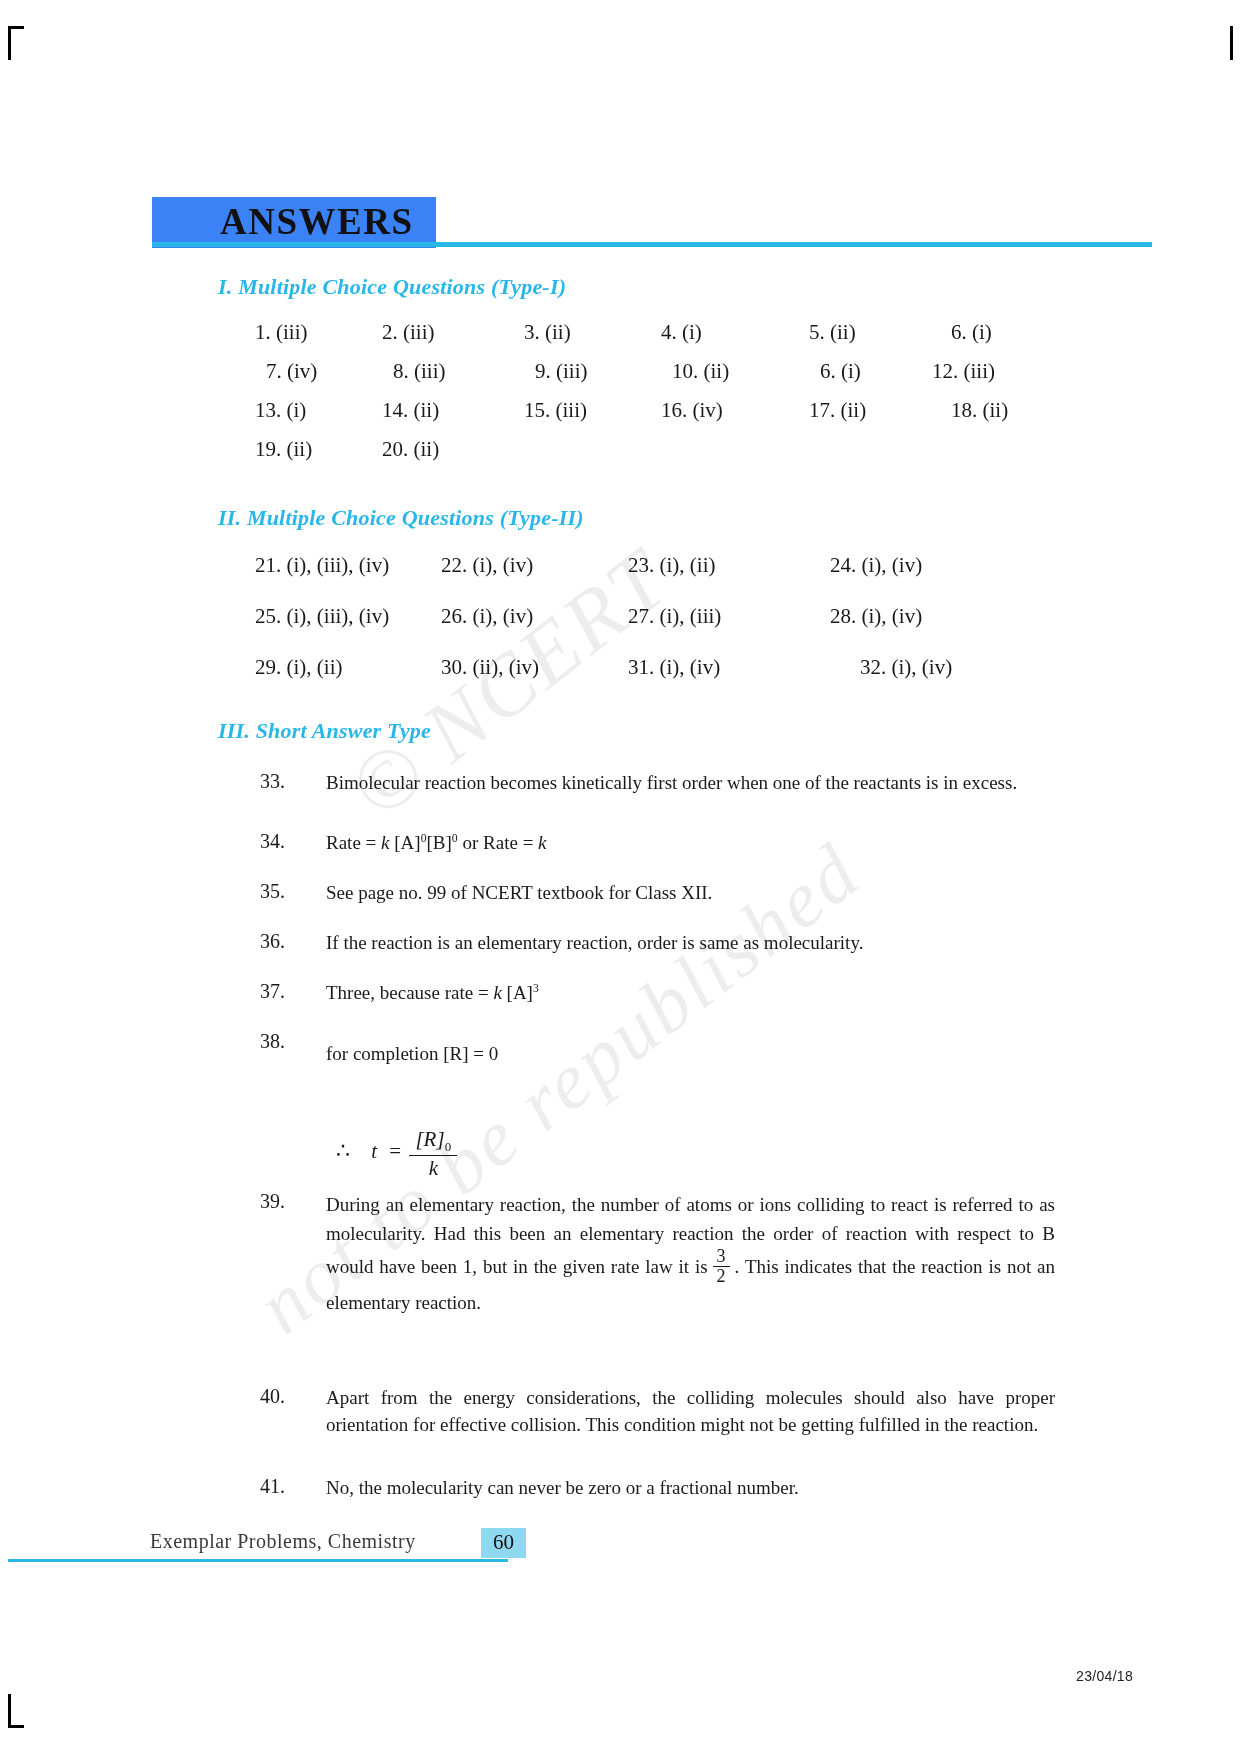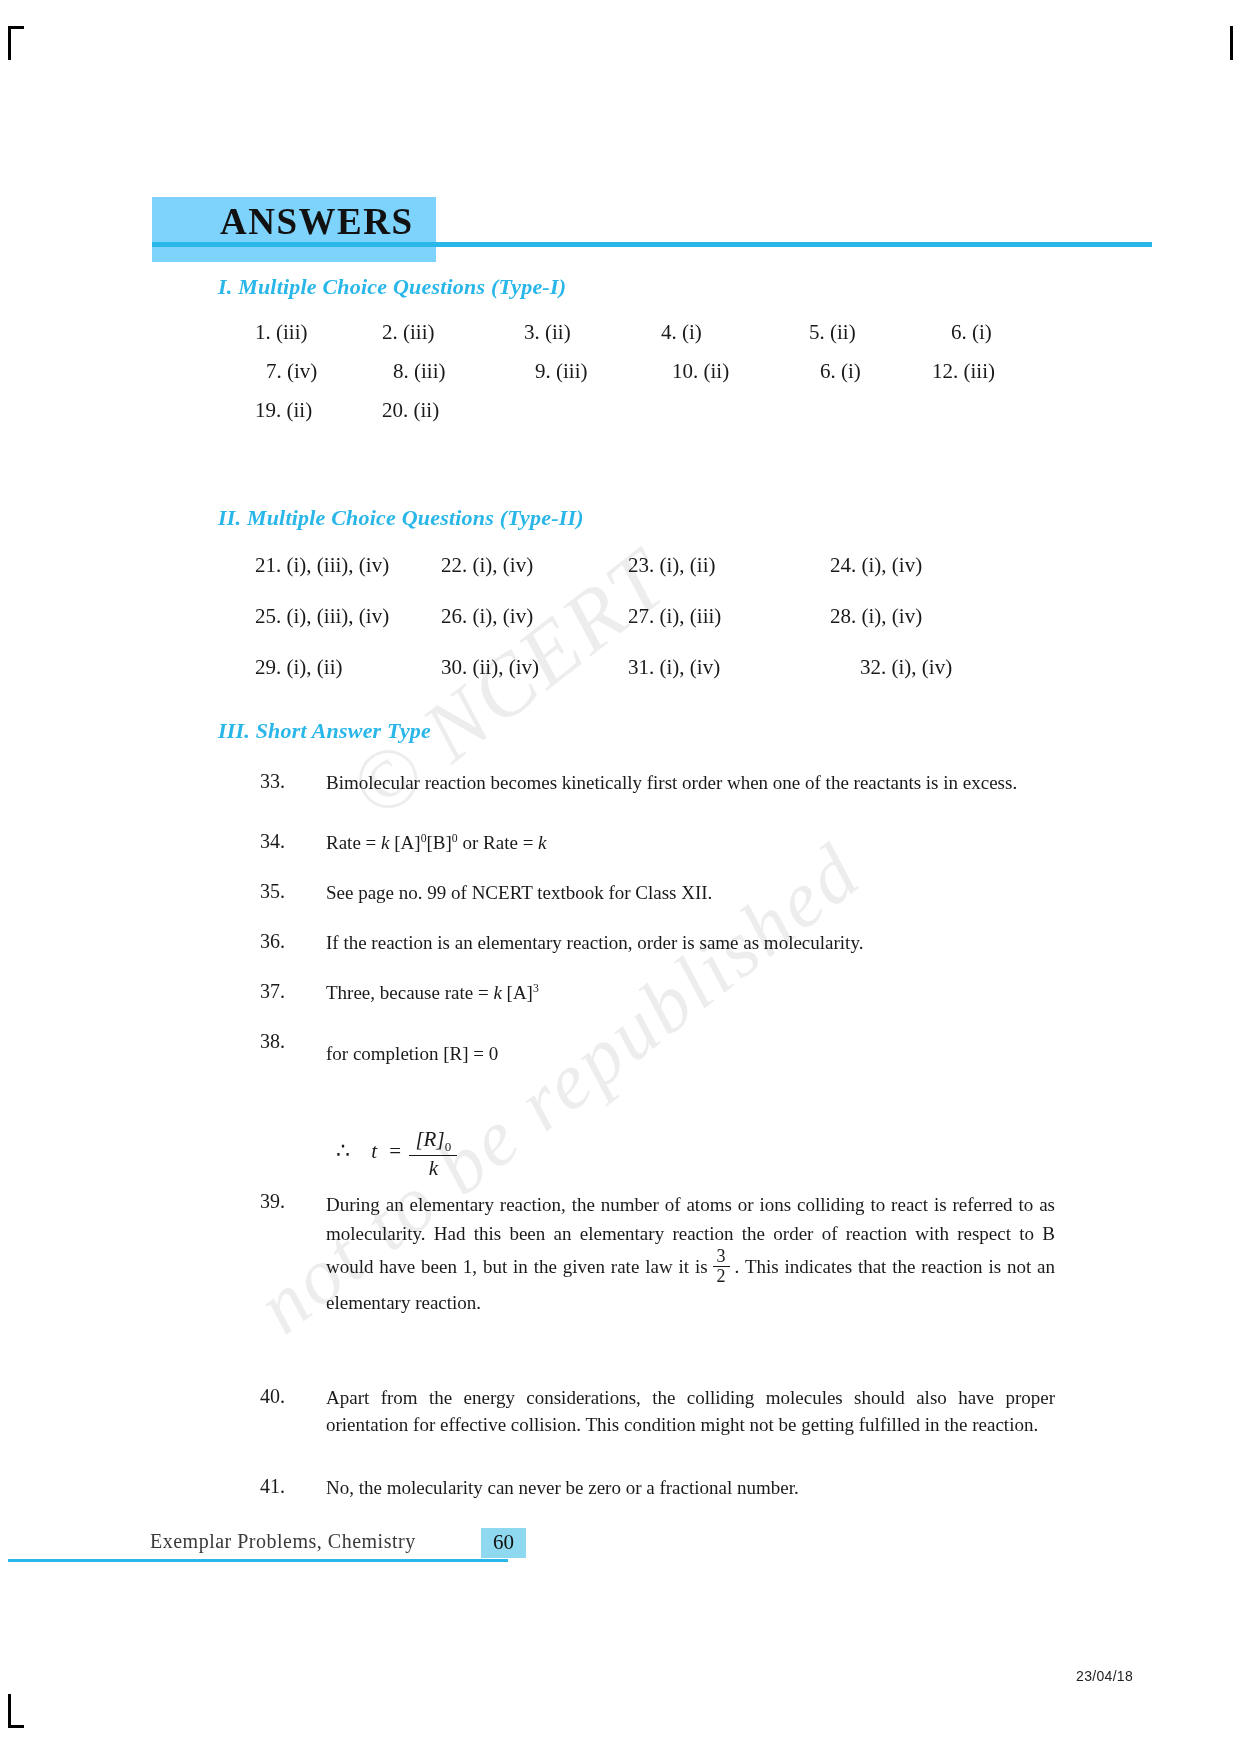--- a/index.html
+++ b/index.html
@@ -69,22 +69,22 @@
 
   
   .answers-banner-wrap {
     position: absolute;
     left: 152px;
     top: 197px;
     width: 1000px;
   }
   .answers-banner {
     display: inline-block;
-    background: #7dd3fc;
-    padding: 6px 22px 22px 68px;
+    background: #3b82f6;
+    padding: 6px 22px 8px 68px;
     position: relative;
   }
   .answers-title {
     font-family: "Liberation Serif", serif;
     font-weight: bold;
     font-size: 37px;
     letter-spacing: 1.5px;
     color: #111;
     line-height: 1.0;
   }
@@ -248,20 +248,28 @@
       </div>
       <div class="mcq2-row" style="height:39px;margin-left:11px;">
         <span class="mcq-cell" style="left:255px;">7. (iv)</span>
         <span class="mcq-cell" style="left:382px;">8. (iii)</span>
         <span class="mcq-cell" style="left:524px;">9. (iii)</span>
         <span class="mcq-cell" style="left:661px;">10. (ii)</span>
         <span class="mcq-cell" style="left:809px;">6. (i)</span>
         <span class="mcq-cell" style="left:921px;">12. (iii)</span>
       </div>
       <div class="mcq2-row" style="height:39px;">
+        <span class="mcq-cell" style="left:255px;">13. (i)</span>
+        <span class="mcq-cell" style="left:382px;">14. (ii)</span>
+        <span class="mcq-cell" style="left:524px;">15. (iii)</span>
+        <span class="mcq-cell" style="left:661px;">16. (iv)</span>
+        <span class="mcq-cell" style="left:809px;">17. (ii)</span>
+        <span class="mcq-cell" style="left:951px;">18. (ii)</span>
+      </div>
+      <div class="mcq2-row" style="height:39px;">
         <span class="mcq-cell" style="left:255px;">19. (ii)</span>
         <span class="mcq-cell" style="left:382px;">20. (ii)</span>
       </div>
     </div>
 
     <div class="sec-head" style="left:218px; top:505px;">II. Multiple Choice Questions (Type-II)</div>
 
     <div class="mcq-grid" style="left:0; top:553px; width:1241px;">
       <div class="mcq2-row" style="height:51px;">
         <span class="mcq-cell" style="left:255px;">21. (i), (iii), (iv)</span>

